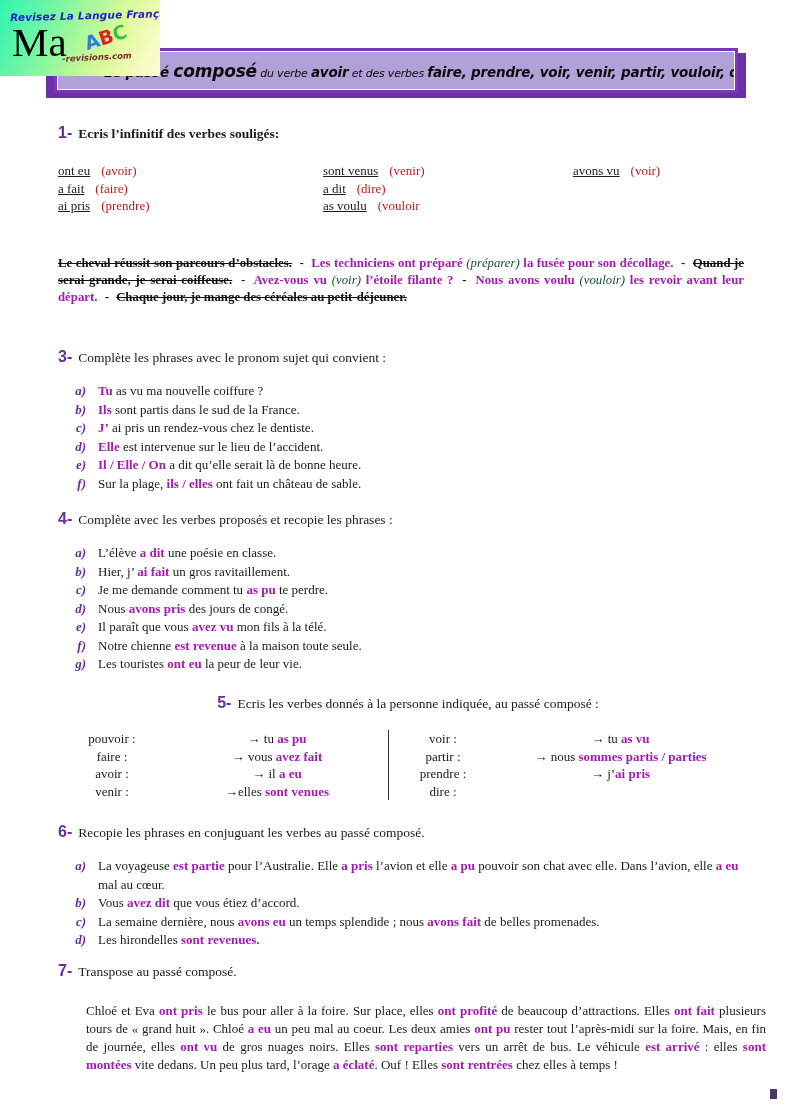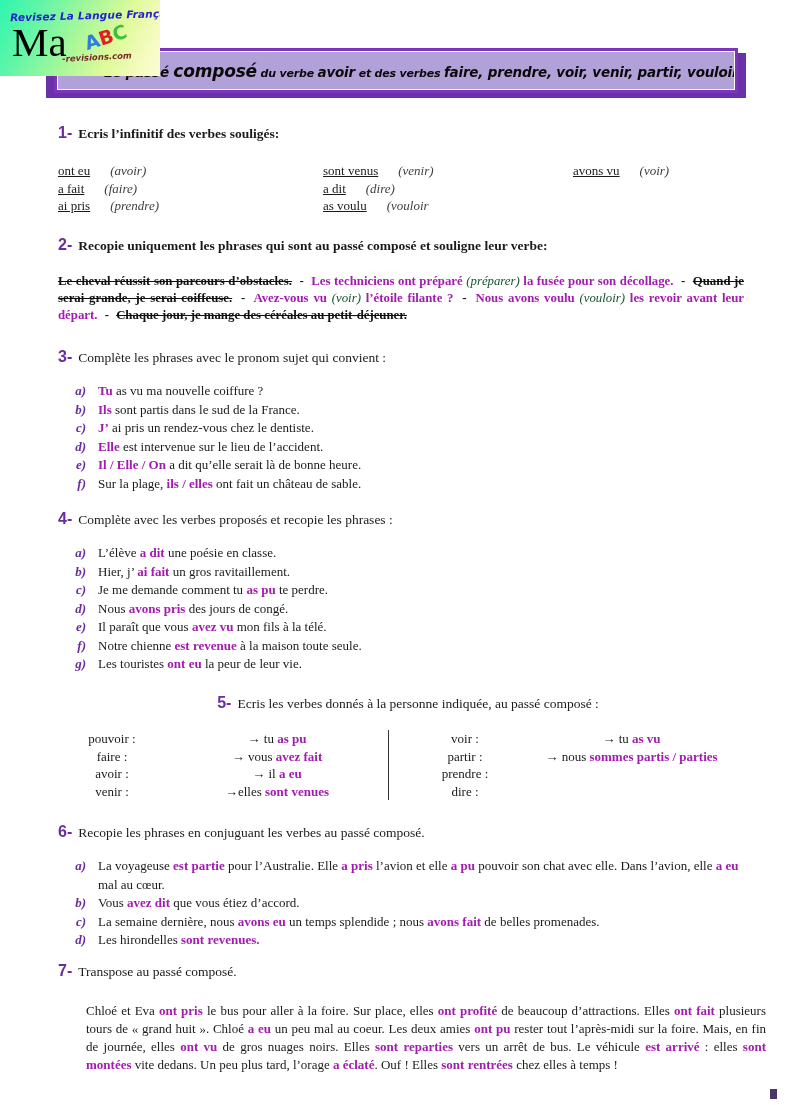--- a/index.html
+++ b/index.html
@@ -111,21 +111,21 @@
     font-family: "DejaVu Sans", sans-serif;
     font-size: 13.5px;
     font-style: italic;
     font-weight: bold;
     color: #0a0a0a;
     white-space: nowrap;
     padding-left: 46px;
     letter-spacing: -0.2px;
   }
   .banner-text .big { font-size: 17px; }
-  .banner-text .small { font-size: 11px; font-weight: bold; }
+  .banner-text .small { font-size: 11px; font-weight: normal; }
 
   
   .ex {
     position: absolute;
     left: 58px;
     width: 700px;
   }
   .ex-head {
     font-family: "Liberation Serif", serif;
     font-size: 13.5px;
@@ -150,21 +150,21 @@
   .ex1-cols {
     display: flex;
     font-size: 13px;
     line-height: 17.5px;
   }
   .ex1-col { flex: 0 0 auto; }
   .ex1-col.c1 { width: 265px; }
   .ex1-col.c2 { width: 250px; }
   .ex1-row { white-space: nowrap; }
   .ul { text-decoration: underline; }
-  .inf { color: #404040; font-style: italic; margin-left: 20px; }
+  .inf { color: #b91c1c; margin-left: 11px; }
 
   
   .ex2-p {
     font-size: 12.8px;
     line-height: 17px;
     font-weight: bold;
     text-align: justify;
     width: 686px;
   }
 
@@ -189,21 +189,21 @@
   .li-body { flex: 1; }
 
   
   .tbl {
     display: flex;
     font-size: 13px;
     line-height: 17.5px;
     margin-top: 18px;
   }
   .tbl-col { width: 330px; }
-  .tbl-col.right { border-left: 1.2px solid #333; padding-left: 22px; box-sizing: border-box; width: 356px;}
+  .tbl-col.right { border-left: 1.2px solid #333; box-sizing: border-box; width: 356px;}
   .tbl-row { display: flex; white-space: nowrap; }
   .tbl-verb { width: 108px; flex: 0 0 108px; }
   .tbl-ans { flex: 1; }
 
   
   .ex7-p {
     font-size: 13px;
     line-height: 18px;
     text-align: justify;
     width: 680px;
@@ -258,23 +258,20 @@
       <div class="ex1-row"><span class="ul">a dit</span><span class="inf">(dire)</span></div>
       <div class="ex1-row"><span class="ul">as voulu</span><span class="inf">(vouloir</span></div>
     </div>
     <div class="ex1-col">
       <div class="ex1-row"><span class="ul">avons vu</span><span class="inf">(voir)</span></div>
     </div>
   </div>
 </div>
 
 <div class="ex" style="top:236px;">
-  <div class="ex-head bold-title">
-    <span class="ex-num">2-</span><span>Recopie uniquement les phrases qui sont au passé composé et souligne leur verbe:</span>
-  </div>
   <div class="ex2-p" style="margin-top:19px;" id="ex2-para"><span class="strike">Le cheval réussit son parcours d’obstacles.</span> <span class="sep">-</span> <span class="red">Les techniciens ont préparé </span> <span class="red-i">(préparer)</span> <span class="red"> la fusée pour son décollage.</span> <span class="sep">-</span> <span class="strike">Quand je serai grande, je serai coiffeuse.</span> <span class="sep">-</span> <span class="red">Avez-vous vu </span> <span class="red-i">(voir)</span> <span class="red"> l’étoile filante ?</span> <span class="sep">-</span> <span class="red">Nous avons voulu </span> <span class="red-i">(vouloir)</span> <span class="red"> les revoir avant leur départ.</span> <span class="sep">-</span> <span class="strike">Chaque jour, je mange des céréales au petit-déjeuner.</span> </div>
 </div>
 
 <div class="ex" style="top:348px;">
   <div class="ex-head">
     <span class="ex-num">3-</span><span>Complète les phrases avec le pronom sujet qui convient :</span>
   </div>
   <div class="list" id="ex3-list">
       <div class="li">
         <span class="li-letter">a)</span>
@@ -366,20 +363,21 @@
         <div class="tbl-row">
           <span class="tbl-verb">voir :</span>
           <span class="tbl-ans"><span>→ tu </span><span class="red">as vu</span></span>
         </div>
         <div class="tbl-row">
           <span class="tbl-verb">partir :</span>
           <span class="tbl-ans"><span>→ nous </span><span class="red">sommes partis / parties</span></span>
         </div>
         <div class="tbl-row">
           <span class="tbl-verb">prendre :</span>
+          <span class="tbl-ans"><span>→ j’</span><span class="red">ai pris</span></span>
         </div>
         <div class="tbl-row">
           <span class="tbl-verb">dire :</span>
         </div>
       </div>
   </div>
 </div>
 
 <div class="ex" style="top:823px;">
   <div class="ex-head">

